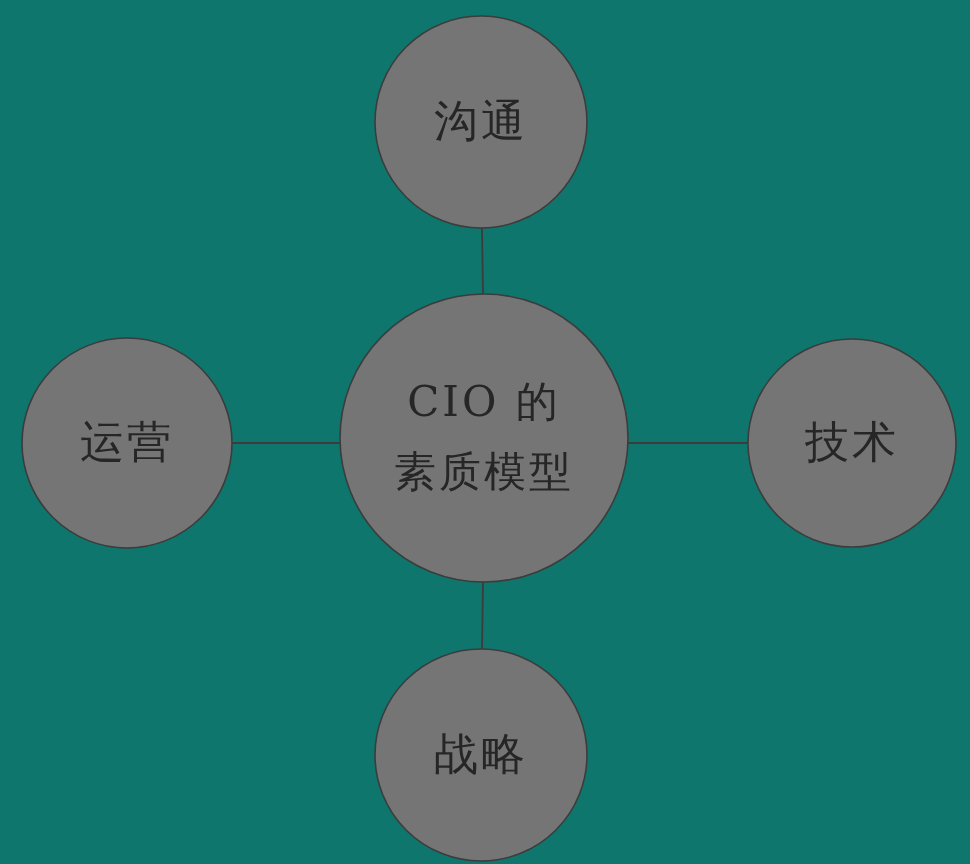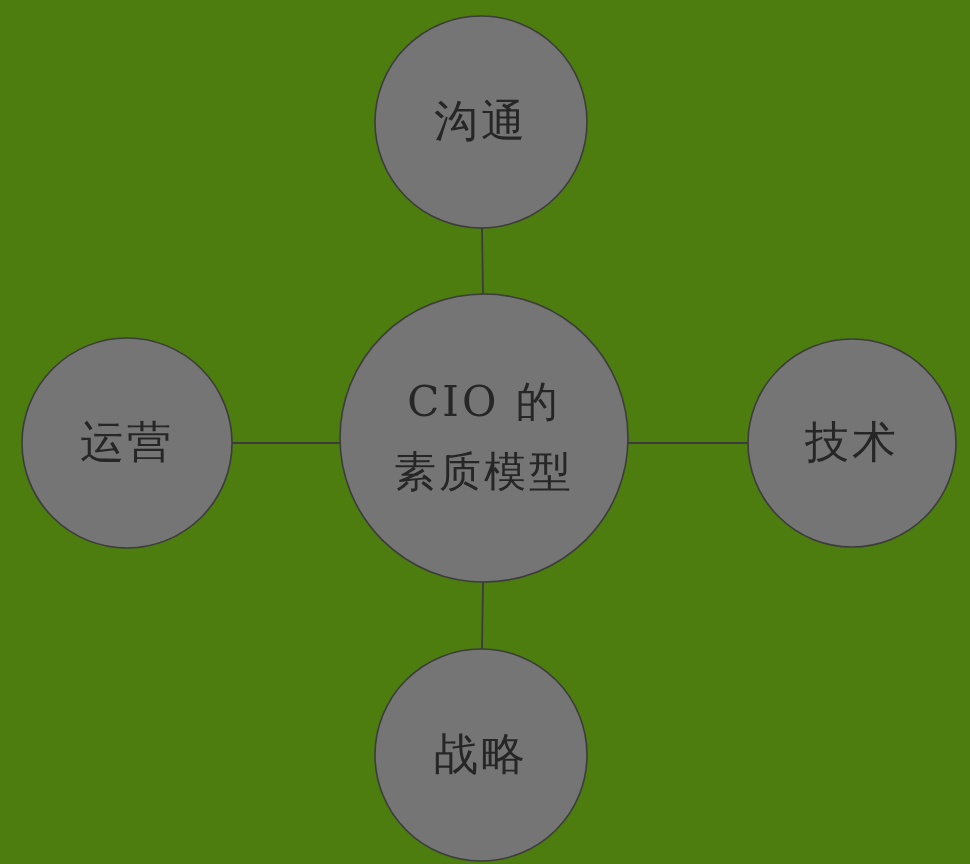--- a/index.html
+++ b/index.html
@@ -11,21 +11,21 @@
   body {
     width: 970px;
     height: 864px;
     overflow: hidden;
     font-family: "DejaVu Serif", "Liberation Serif", serif;
   }
   #diagram-root {
     position: relative;
     width: 970px;
     height: 864px;
-    background: #4d7c0f;
+    background: #0f766e;
   }
   svg.diagram-canvas {
     position: absolute;
     top: 0;
     left: 0;
     width: 970px;
     height: 864px;
     display: block;
   }
   .node-circle {

